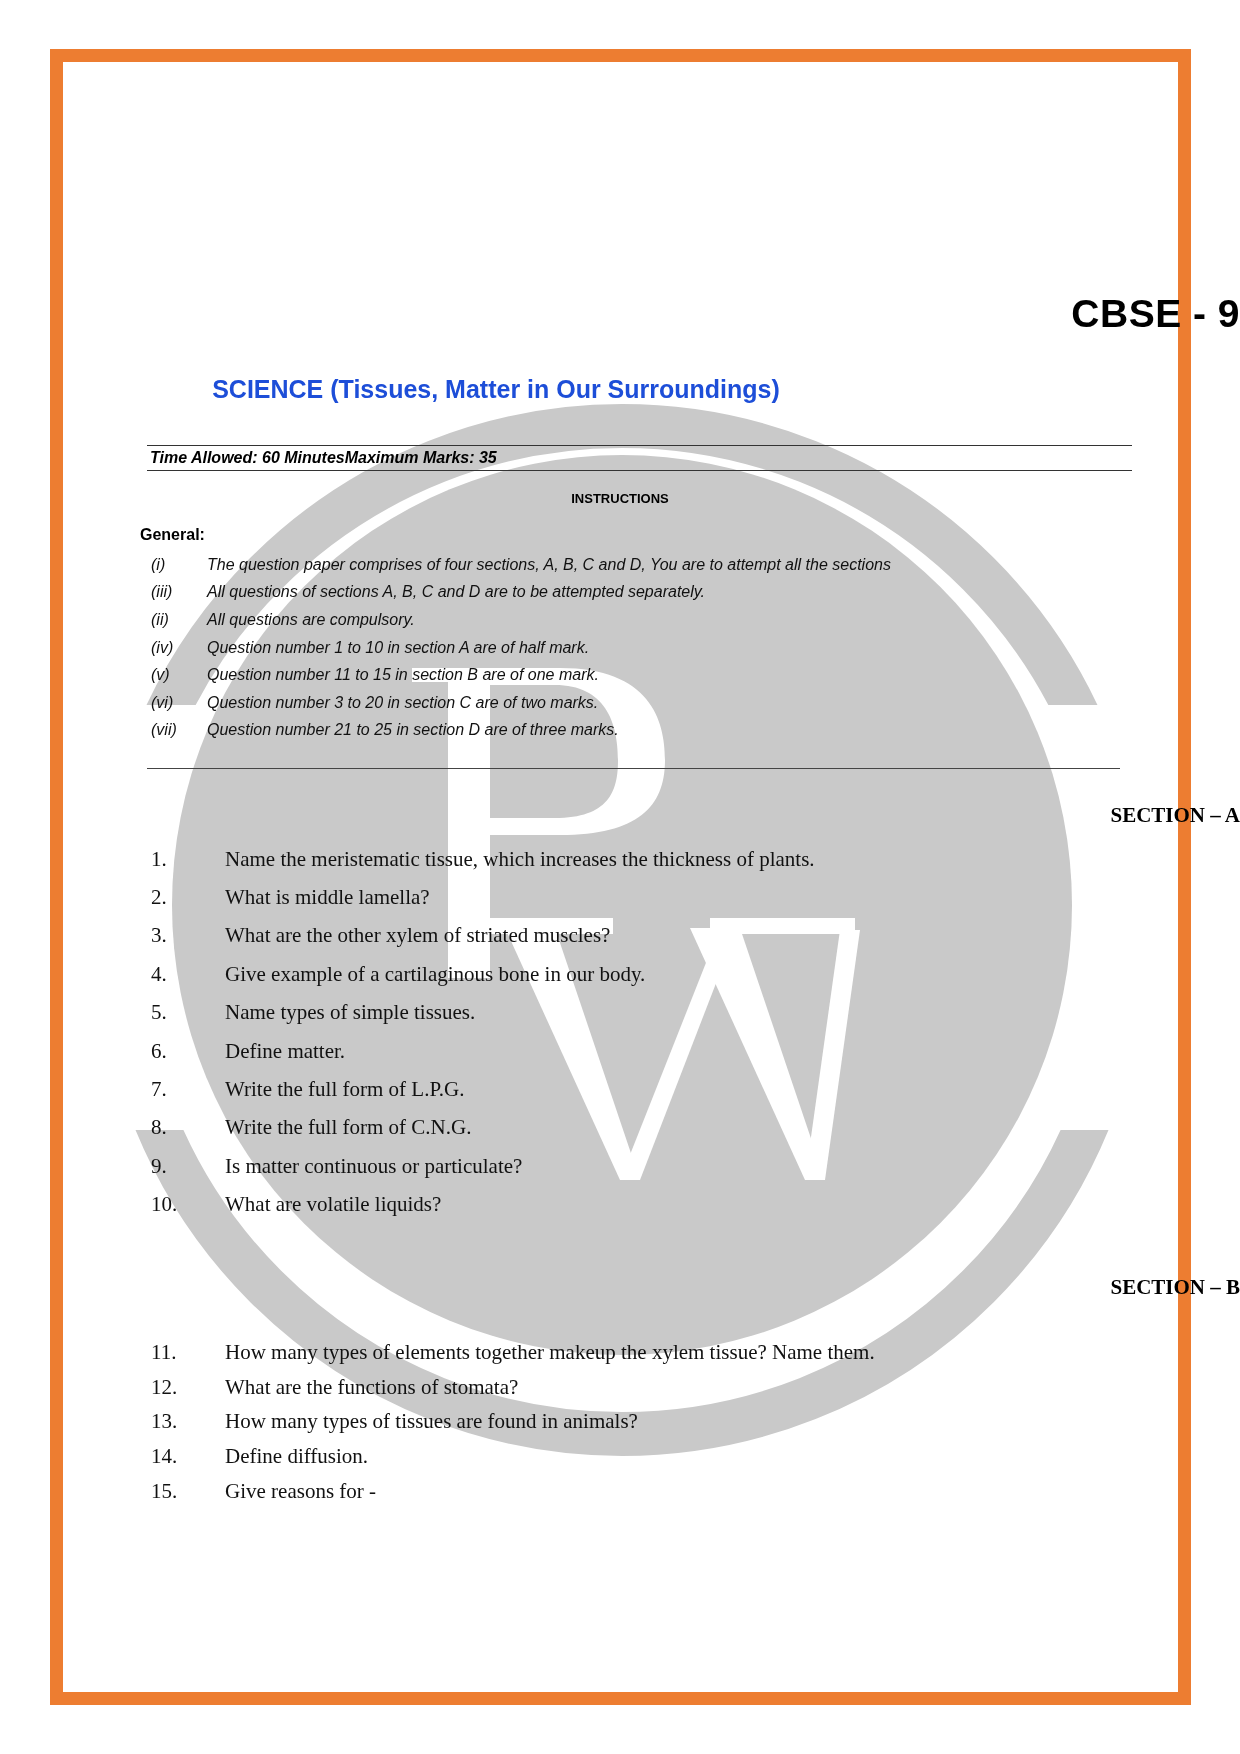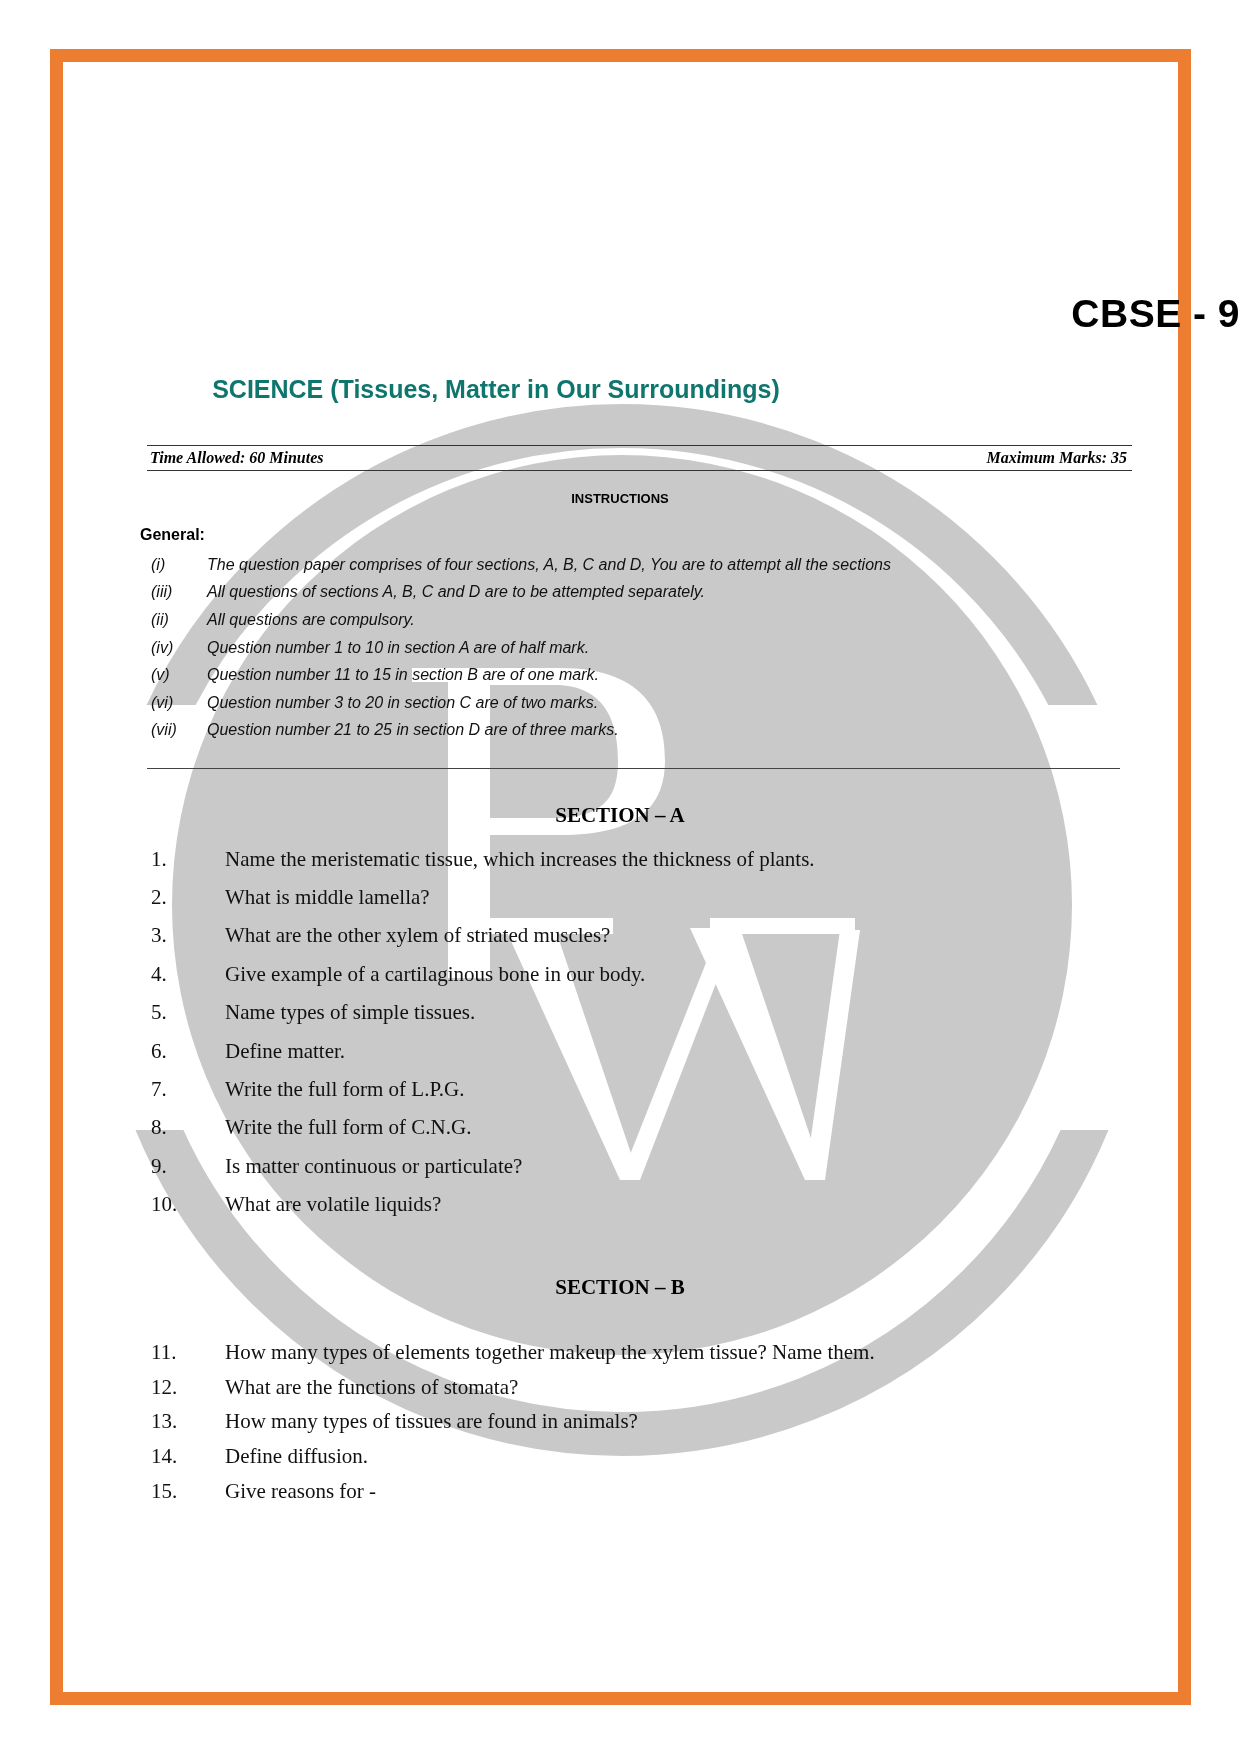--- a/index.html
+++ b/index.html
@@ -11,47 +11,47 @@
   .watermark { position:absolute; left:0; top:0; width:1240px; height:1754px; z-index:0; }
   .content { position:absolute; left:0; top:0; width:1240px; height:1754px; z-index:1; }
 
   .title {
     position:absolute; left:0; width:1240px; top:292px; text-align:right;
     font-family:"Liberation Sans", sans-serif; font-weight:bold; font-size:39px;
     color:#000; letter-spacing:0.5px;
   }
   .subtitle {
     position:absolute; left:0; width:992px; top:375px; text-align:center;
-    font-family:"Liberation Sans", sans-serif; font-weight:bold; font-size:25px; color:#0f766e;
+    font-family:"Liberation Sans", sans-serif; font-weight:bold; font-size:25px; color:#1d4ed8;
   }
   .meta-bar {
     position:absolute; left:147px; width:985px; top:445px; height:26px;
     border-top:1.5px solid #333; border-bottom:1.5px solid #333;
-    font-family:Liberation Serif, serif; font-weight:bold; font-style:italic; font-size:16px;
-    display:flex; justify-content:space-between; align-items:center; padding:0 5px 0 3px; box-sizing:border-box;
+    font-family:Liberation Sans, sans-serif; font-weight:bold; font-style:italic; font-size:16px;
+    display:flex; justify-content:flex-start; align-items:center; padding:0 5px 0 3px; box-sizing:border-box;
   }
   .instr-heading {
     position:absolute; left:0; width:1240px; top:491px; text-align:center;
     font-family:"Liberation Sans", sans-serif; font-weight:bold; font-size:13px;
   }
   .general {
     position:absolute; left:140px; top:526px;
     font-family:"Liberation Sans", sans-serif; font-weight:bold; font-size:16px;
   }
   .instr-list { position:absolute; left:151px; top:551px; }
   .instr-item {
     display:flex; height:27.6px; align-items:center;
     font-family:"Liberation Sans", sans-serif; font-style:italic; font-size:16px; color:#111;
   }
   .instr-item .num { width:56px; }
   .hr {
     position:absolute; left:147px; width:973px; top:768px; height:0; border-top:1.3px solid #444;
   }
   .section-heading {
-    position:absolute; left:0; width:1240px; text-align:center;
+    position:absolute; left:0; width:1240px; text-align:right;
     font-family:"Liberation Serif", serif; font-weight:bold; font-size:21px;
   }
   .q-list { position:absolute; left:151px; }
   .q-item {
     display:flex; align-items:center;
     font-family:"Liberation Serif", serif; font-size:21px; color:#111;
   }
   .q-item .num { width:74px; }
   .qa .q-item { height:38.4px; }
   .qb .q-item { height:34.8px; }

